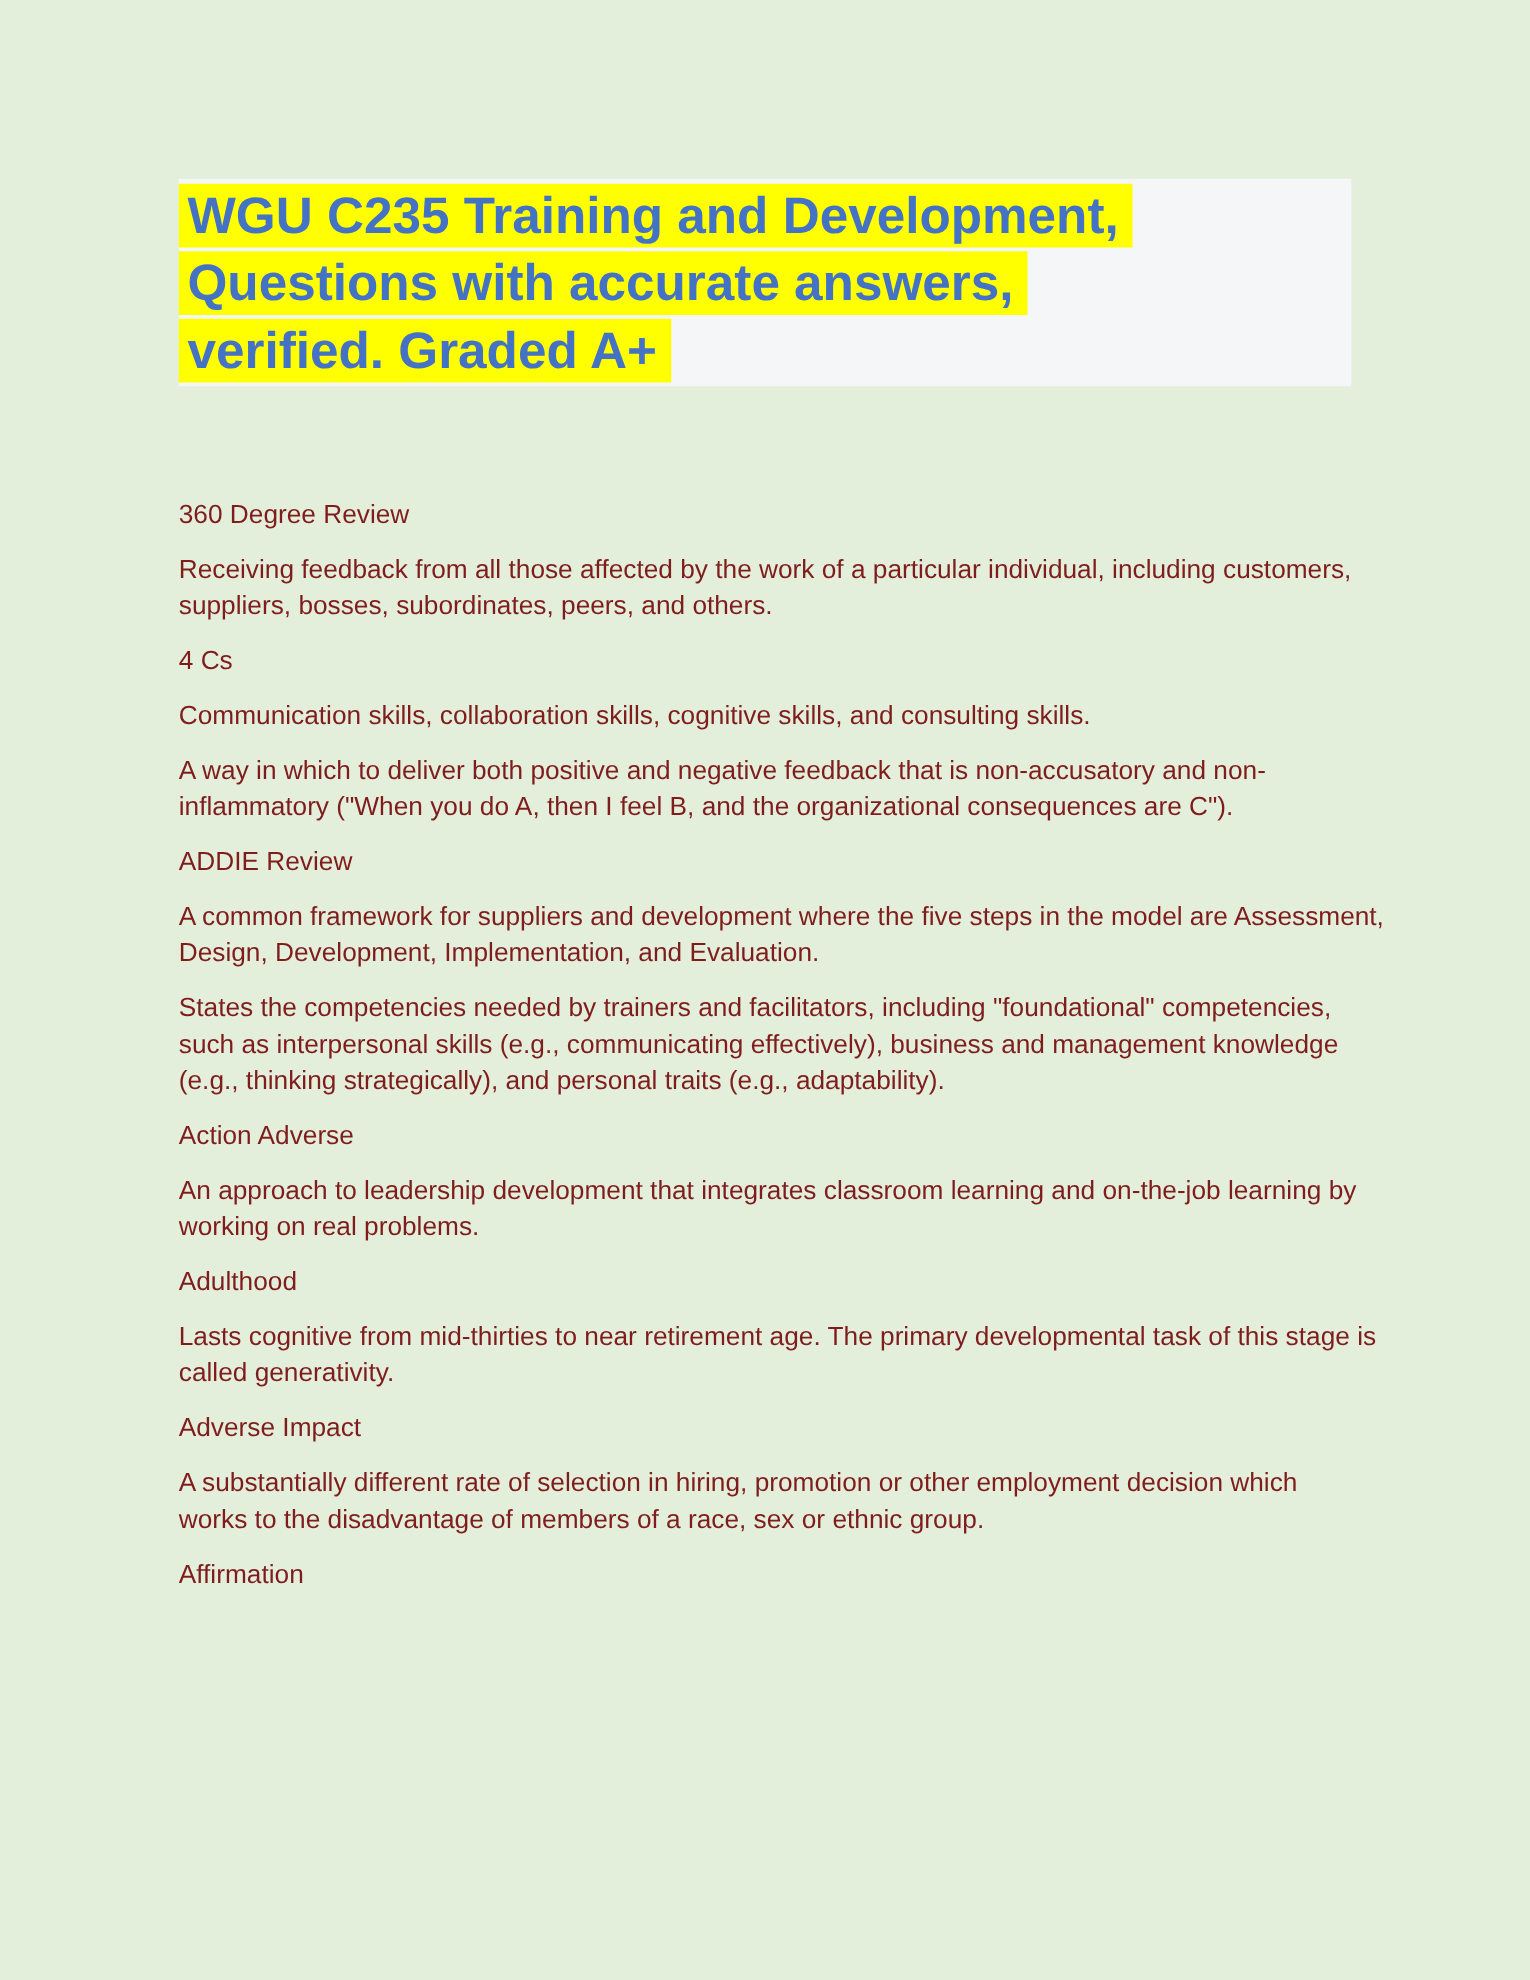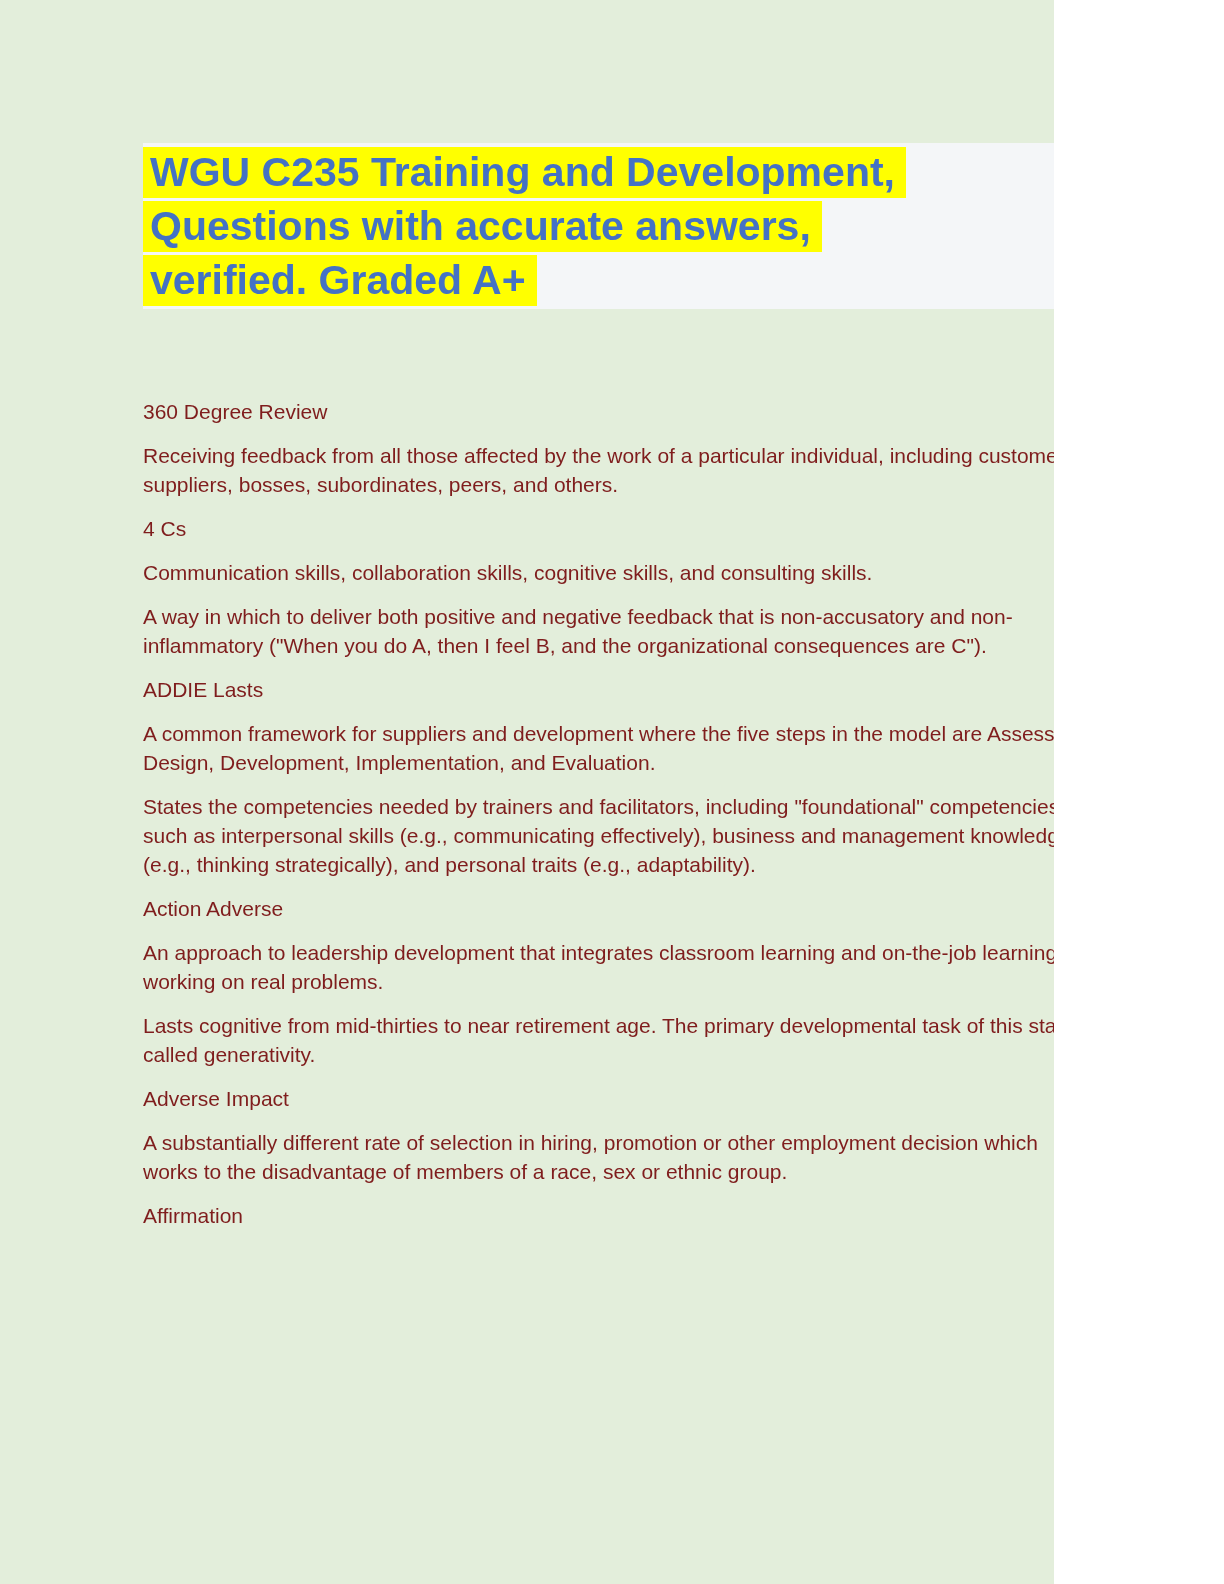--- a/index.html
+++ b/index.html
@@ -1,18 +1,18 @@
 <!DOCTYPE html>
 <html><head>
 <meta charset="utf-8">
 <style>
   html, body { margin: 0; padding: 0; }
   .page {
     position: relative;
-    width: 1054px;
+    width: 1224px;
     height: 1584px;
     background: #E3EEDB;
     font-family: "Liberation Sans", sans-serif;
     overflow: hidden;
   }
   .title-bg {
     position: absolute;
     left: 143px;
     top: 143px;
     width: 938px;
@@ -68,32 +68,33 @@
     <p class="term">360 Degree Review</p>
     <p class="def">Receiving feedback from all those affected by the work of a particular individual, including customers,
 suppliers, bosses, subordinates, peers, and others.</p>
 
     <p class="term">4 Cs</p>
     <p class="def">Communication skills, collaboration skills, cognitive skills, and consulting skills.</p>
 
     <p class="def">A way in which to deliver both positive and negative feedback that is non-accusatory and non-
 inflammatory ("When you do A, then I feel B, and the organizational consequences are C").</p>
 
-    <p class="term">ADDIE Lasts</p>
+    <p class="term">ADDIE Review</p>
     <p class="def">A common framework for suppliers and development where the five steps in the model are Assessment,
 Design, Development, Implementation, and Evaluation.</p>
 
     <p class="def">States the competencies needed by trainers and facilitators, including "foundational" competencies,
 such as interpersonal skills (e.g., communicating effectively), business and management knowledge
 (e.g., thinking strategically), and personal traits (e.g., adaptability).</p>
 
     <p class="term">Action Adverse</p>
     <p class="def">An approach to leadership development that integrates classroom learning and on-the-job learning by
 working on real problems.</p>
 
+    <p class="term">Adulthood</p>
     <p class="def">Lasts cognitive from mid-thirties to near retirement age. The primary developmental task of this stage is
 called generativity.</p>
 
     <p class="term">Adverse Impact</p>
     <p class="def">A substantially different rate of selection in hiring, promotion or other employment decision which
 works to the disadvantage of members of a race, sex or ethnic group.</p>
 
     <p class="term">Affirmation</p>
 
   </div>

